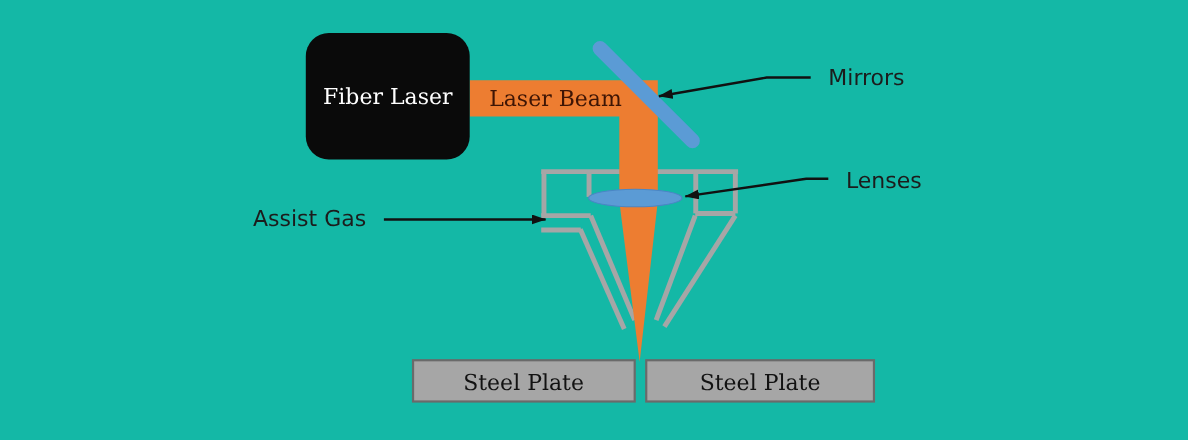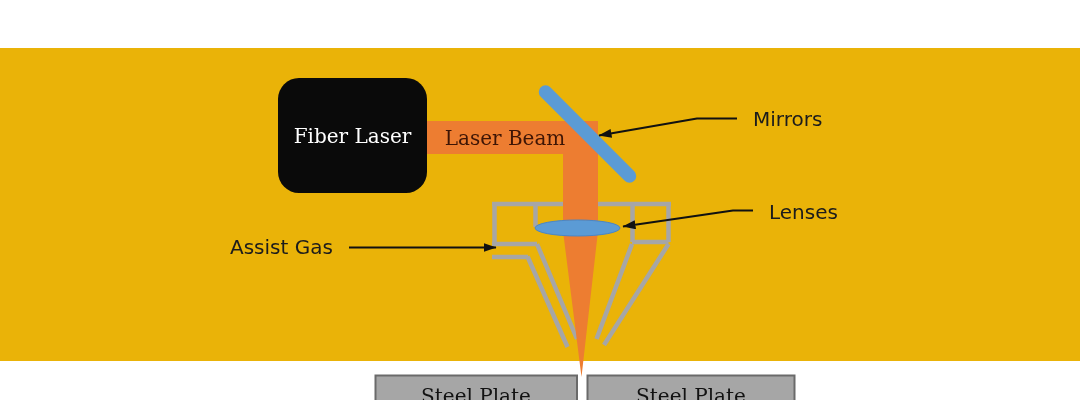--- a/index.html
+++ b/index.html
@@ -9,23 +9,22 @@
   }
   body {
     width: 1080px;
     height: 400px;
     overflow: hidden;
     font-family: "DejaVu Sans", sans-serif;
   }
   .stage {
     position: relative;
     width: 1080px;
-    height: 313px;
-    background: #eab308;
-    margin-top: 48px;
+    height: 400px;
+    background: #14b8a6;
   }
   svg { display: block; }
 
   .nozzle-lines {
     fill: none;
     stroke-width: 4.5;
     stroke-linecap: butt;
   }
   .arrow-line {
     fill: none;

